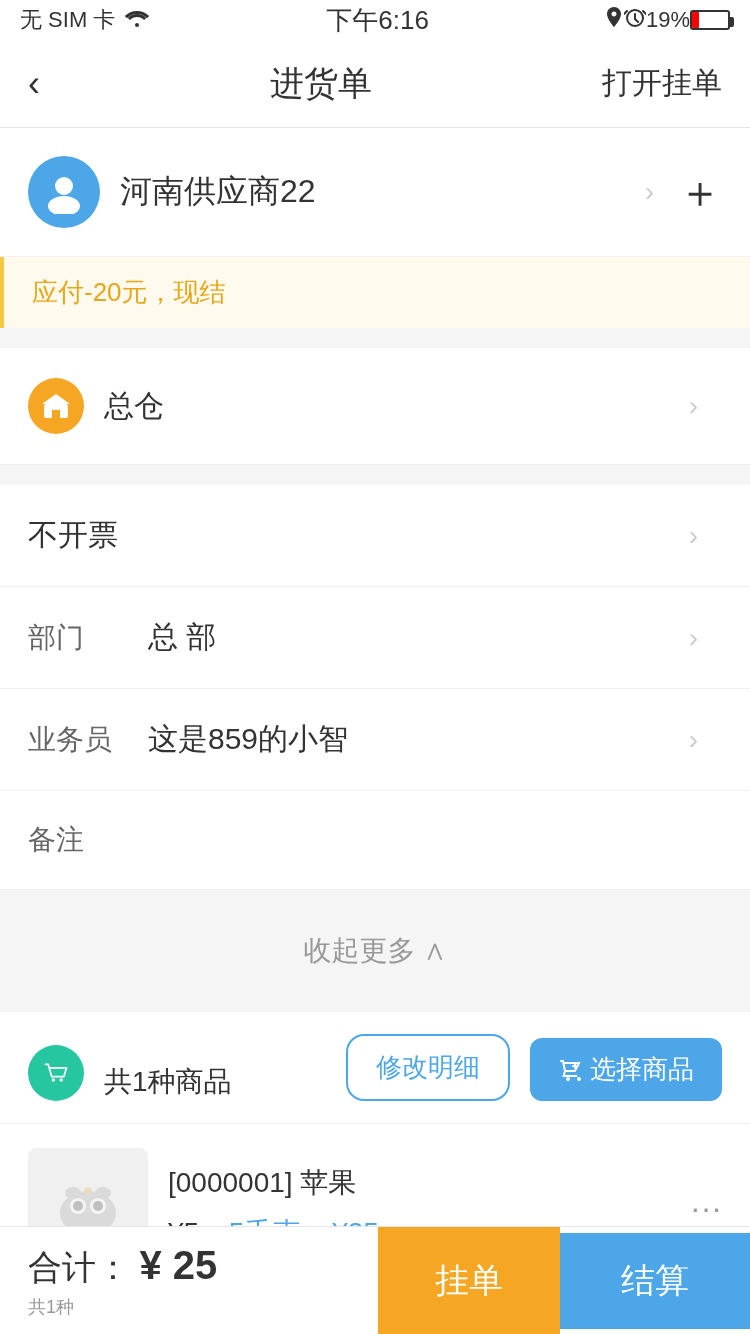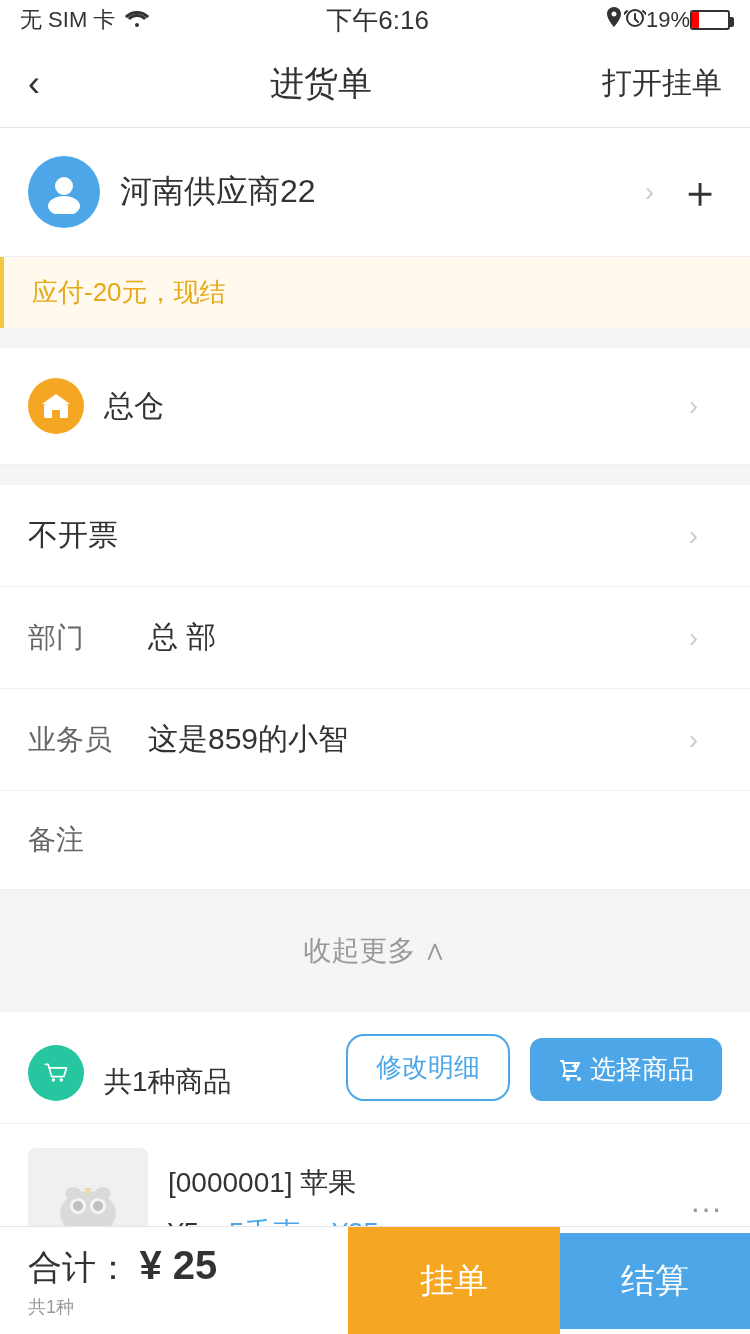--- a/index.html
+++ b/index.html
@@ -185,21 +185,21 @@
       flex: 1;
       padding: 0 28px;
     }
     .total-amount { font-size: 34px; color: #333; }
     .total-amount .amount { font-size: 40px; font-weight: bold; }
     .total-count { font-size: 18px; color: #999; margin-top: 4px; }
     .btn-pending {
       background: #f5a623;
       color: #fff;
       border: none;
-      width: 212px;
+      width: 182px;
       height: 108px;
       font-size: 34px;
       cursor: pointer;
       display: flex; align-items: center; justify-content: center;
     }
     .btn-checkout {
       background: #4da6e8;
       color: #fff;
       border: none;
       width: 190px;

